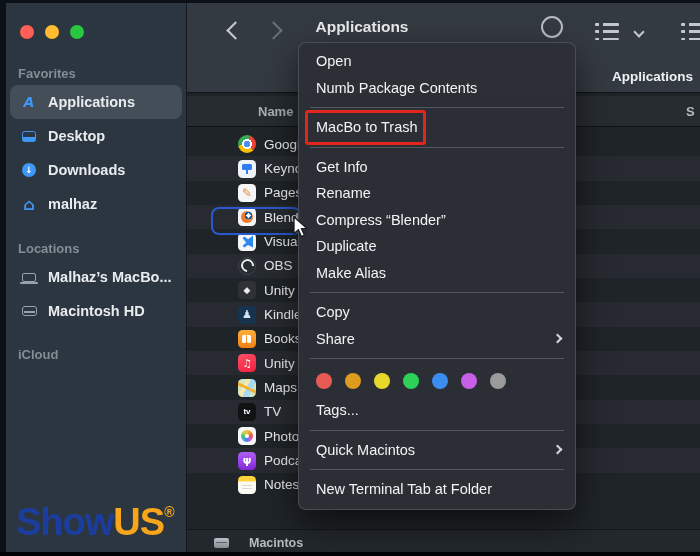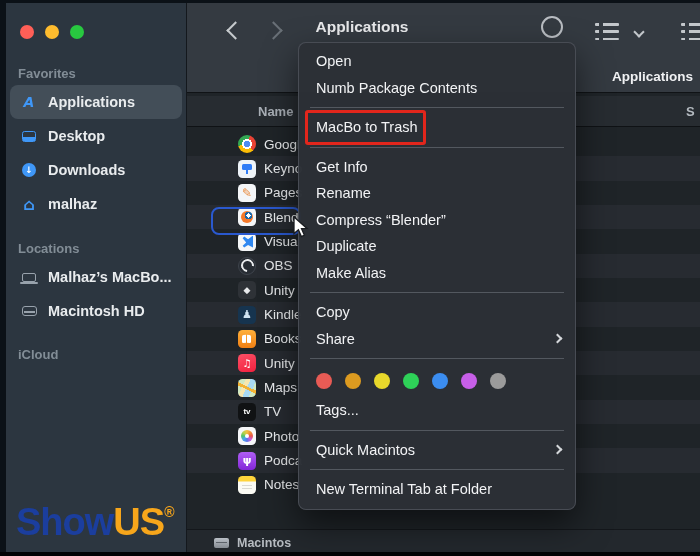--- a/index.html
+++ b/index.html
@@ -69,21 +69,21 @@
   .colhead .c-name{ position:absolute; left:71px; top:8px; font-size:13px; font-weight:600; color:#a9afb6; }
   .colhead .c-size{ position:absolute; left:499px; top:8px; font-size:13px; font-weight:700; color:#b4bac0; }
   .rows{ position:absolute; left:0; right:0; top:39px; }
   .frow{ height:24.35px; display:flex; align-items:center; gap:8px; padding-left:51px;
      color:#e9ebed; font-size:13.5px; font-weight:500; white-space:nowrap; }
   .frow:nth-child(even){ background:#272b31; }
   .fname{ overflow:hidden; }
   .sel-ring{ position:absolute; left:24px; top:114px; width:90px; height:28px;
      border:2.5px solid #2a59cf; border-radius:8px; z-index:2; }
   .pathbar{ position:absolute; left:0; right:0; top:436px; height:26px; background:#23282d;
-     border-top:1px solid #14171b; display:flex; align-items:center; gap:8px; padding-left:27px; }
+     border-top:1px solid #14171b; display:flex; align-items:center; gap:20px; padding-left:27px; }
   .pathbar .ptext{ color:#b7bcc1; font-size:12.5px; font-weight:600; }
   .ic-disk{ width:15px; height:10px; border-radius:2px; background:linear-gradient(#b9bfc6,#878d94); position:relative; }
   .ic-disk::after{ content:""; position:absolute; left:2px; right:2px; top:4px; height:1.5px; background:#5c6269; }
 
   
   .appicon{ width:18px; height:18px; border-radius:4.5px; position:relative; flex:none;
      display:flex; align-items:center; justify-content:center; font-size:11px; line-height:1;
      font-family:"DejaVu Sans",sans-serif; }
   .ic-chrome{ border-radius:50%;
      background:

